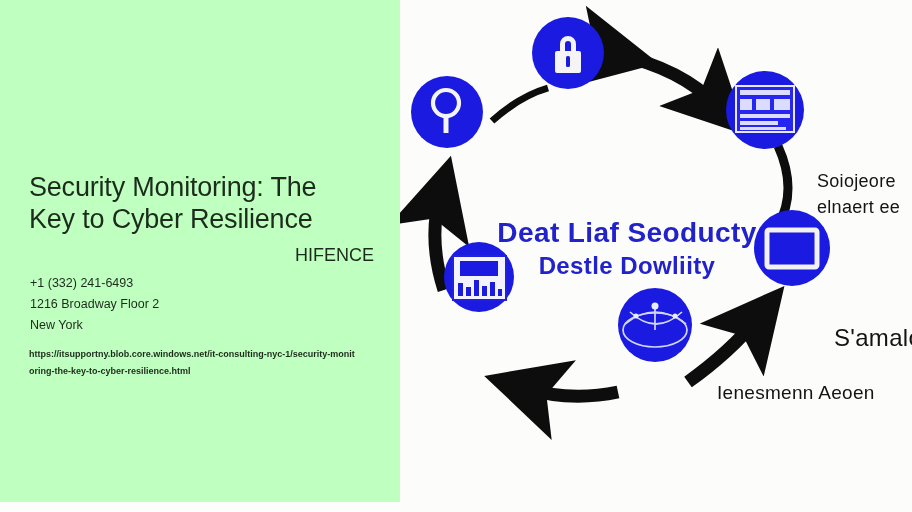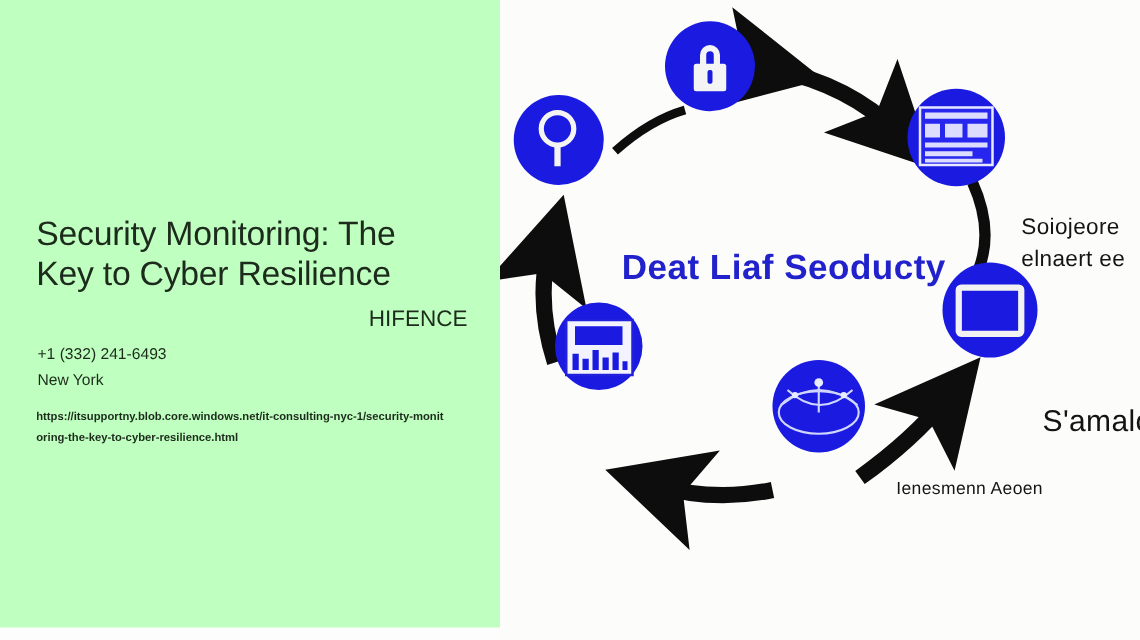--- a/index.html
+++ b/index.html
@@ -106,27 +106,27 @@
   }
   #label-right-mid {
     left: 434px;
     top: 324px;
     font-size: 24px;
     filter: blur(0.3px);
   }
   #label-bottom-right {
     left: 317px;
     top: 382px;
-    font-size: 14px;
+    font-size: 19px;
     filter: blur(0.35px);
   }
   #center-text {
     position: absolute;
     left: 62px;
-    top: 196px;
+    top: 215px;
     width: 330px;
     text-align: center;
     color: #2222cc;
     font-family: "Liberation Sans", sans-serif;
     font-weight: 700;
     line-height: 1.28;
     filter: blur(0.25px);
   }
   #center-line-1 { font-size: 28px; display: block; letter-spacing: 0.4px; }
   #center-line-2 { font-size: 24px; display: block; letter-spacing: 0.4px; }
@@ -134,20 +134,21 @@
 </head>
 <body>
 
 <div id="page">
 
   <div id="left-panel">
     <div id="left-inner">
       <h1 id="article-title">Security Monitoring: The Key to Cyber Resilience</h1>
       <div id="brand-name">HIFENCE</div>
       <p class="contact-line">+1 (332) 241-6493</p>
+      <p class="contact-line">1216 Broadway Floor 2</p>
       <p class="contact-line">New York</p>
       <div id="source-url">https://itsupportny.blob.core.windows.net/it-consulting-nyc-1/security-monitoring-the-key-to-cyber-resilience.html</div>
     </div>
   </div>
 
   <div id="right-panel">
 
     <svg id="diagram-svg" viewBox="0 0 512 512" xmlns="http://www.w3.org/2000/svg">
       <defs>
         <marker id="ah" markerWidth="9" markerHeight="9" refX="3.2" refY="3.2" orient="auto" markerUnits="strokeWidth">
@@ -235,20 +236,21 @@
             <rect x="82" y="286" width="5" height="10"></rect>
             <rect x="90" y="282" width="5" height="14"></rect>
             <rect x="98" y="289" width="4" height="7"></rect>
           </g>
         </g>
       </g>
     </svg>
 
     <div id="center-text">
       <span id="center-line-1">Deat Liaf Seoducty</span>
+      <span id="center-line-2">Destle Dowliity</span>
     </div>
 
     <div class="node-label" id="label-right-top">Soiojeore elnaert ee</div>
 
     <div class="node-label" id="label-right-mid">S'amalo</div>
 
     <div class="node-label" id="label-bottom-right">Ienesmenn Aeoen</div>
   </div>
 
 </div>

